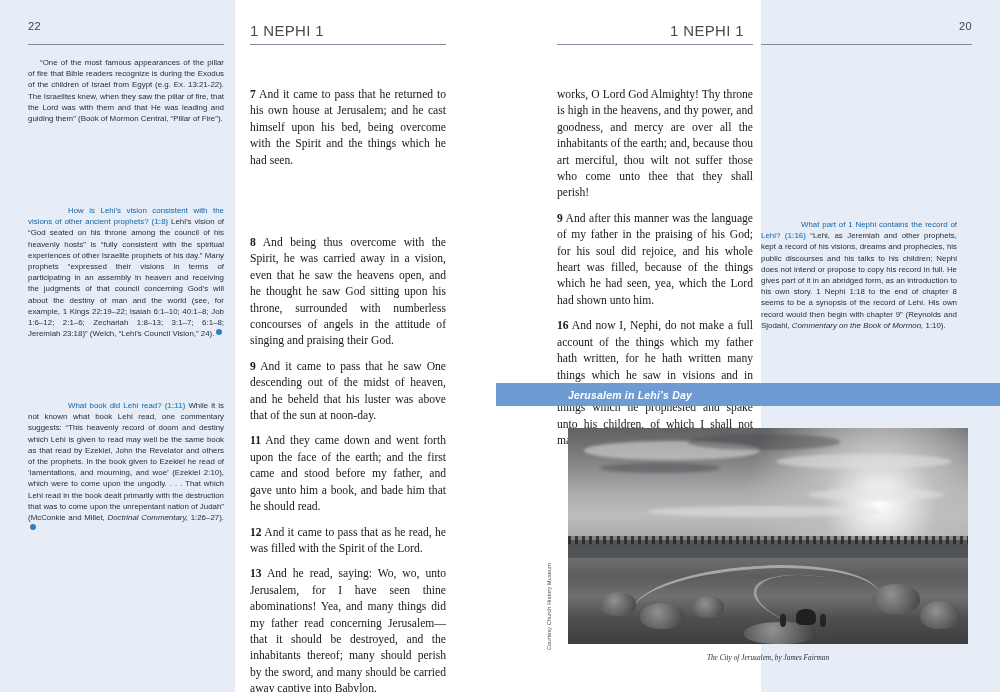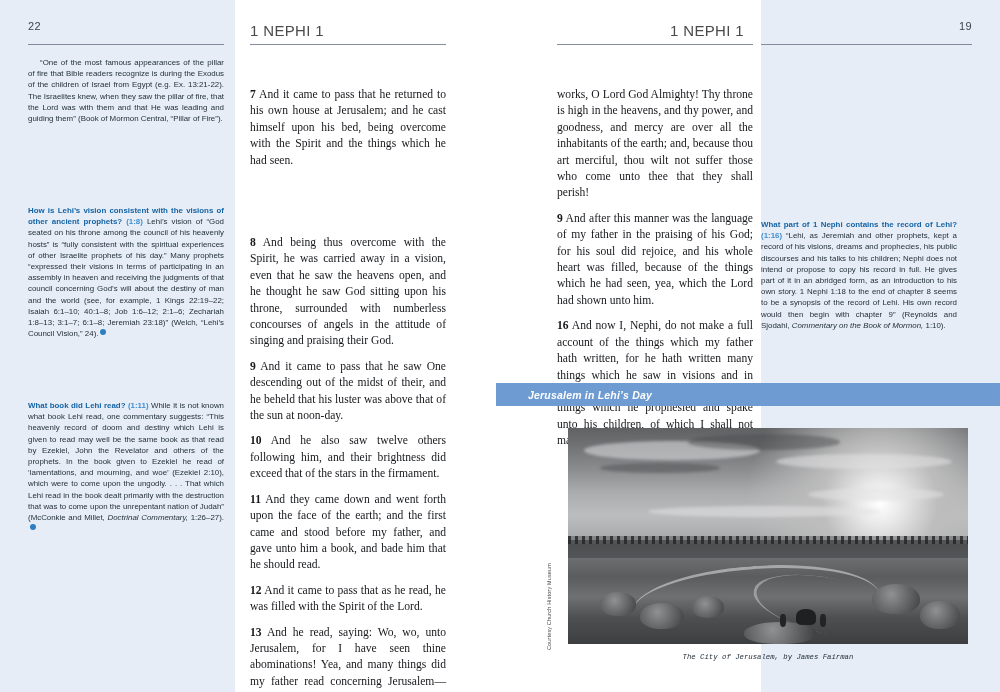--- a/index.html
+++ b/index.html
@@ -42,21 +42,21 @@
   .page-right .head-folio{right:28px;top:20px;}
 
   
   .sidebar{
     position:absolute;width:196px;
     font-size:7.9px;line-height:11.2px;color:#1d2b36;
     text-align:justify;
   }
   .sidebar p{margin:0 0 8px 0;}
   .sidebar .indent{text-indent:12px;}
-  .q-head{color:#1464a5;font-weight:bold;}
+  .q-head{color:#1464a5;font-weight:normal;margin-left:40px;}
   .q-ref{color:#3f8fd0;font-weight:bold;}
   .dot{
     display:inline-block;width:6px;height:6px;border-radius:50%;
     background:#2d7fc1;vertical-align:1px;margin-left:2px;
   }
   .ital{font-style:italic;}
 
   
   .verses{
     position:absolute;width:196px;
@@ -67,21 +67,21 @@
   }
   .verses p{margin:0 0 9px 0;}
   .vn{font-weight:bold;}
 
   
   .banner{
     position:absolute;background:#6e9bd2;color:#ffffff;
     font-style:italic;font-weight:bold;font-size:10.5px;
     letter-spacing:.2px;display:flex;align-items:center;
   }
-  .banner span{padding-left:32px;}
+  .banner span{padding-left:72px;}
 
   
   .art-wrap{position:absolute;}
   .art{
     position:relative;width:100%;height:100%;overflow:hidden;
     background:#8d8d8d;
   }
   .sky{
     position:absolute;left:0;right:0;top:0;height:56%;
     background:
@@ -126,21 +126,21 @@
   .credit{
     position:absolute;
     font-size:5.4px;color:#4a4a4a;letter-spacing:.2px;
     transform:rotate(-90deg);transform-origin:left bottom;
     white-space:nowrap;
     font-family:"Liberation Sans",sans-serif;
   }
   .caption{
     position:absolute;text-align:center;
     font-size:7.3px;color:#1d2b36;
-    font-family:Liberation Mono, monospace;
+    font-family:Liberation Serif, serif;
   }
   .caption .ital{font-style:italic;}
 </style>
 </head>
 <body>
 
 <div class="spread">
 
   <div class="page page-left">
     <div class="scripture-col"></div>
@@ -161,34 +161,33 @@
     <div class="sidebar" style="left:28px;top:400px;">
       <p><span class="q-head">What book did Lehi read?</span> <span class="q-ref">(1:11)</span> <span>While it is not known what book Lehi read, one commentary suggests: “This heavenly record of doom and destiny which Lehi is given to read may well be the same book as that read by Ezekiel, John the Revelator and others of the prophets. In the book given to Ezekiel he read of ‘lamentations, and mourning, and woe’ (Ezekiel 2:10), which were to come upon the ungodly. . . . That which Lehi read in the book dealt primarily with the destruction that was to come upon the unrepentant nation of Judah” (McConkie and Millet, </span><span class="ital">Doctrinal Commentary,</span><span> 1:26–27).</span><span class="dot"></span></p>
     </div>
 
     <div class="verses" style="left:250px;top:55px;">
       <p><span class="vn">7</span> <span>And it came to pass that he returned to his own house at Jerusalem; and he cast himself upon his bed, being overcome with the Spirit and the things which he had seen.</span></p>
     </div>
 
     <div class="verses" style="left:250px;top:203px;">
       <p><span class="vn">8</span> <span>And being thus overcome with the Spirit, he was carried away in a vision, even that he saw the heavens open, and he thought he saw God sitting upon his throne, surrounded with numberless concourses of angels in the attitude of singing and praising their God.</span></p>
-      <p><span class="vn">9</span> <span>And it came to pass that he saw One descending out of the midst of their, and he beheld that his luster was above that of the sun at noon-day.</span></p>
-      <p><span class="vn">10</span> <span>And he also saw twelve others following him, and their brightness did exceed that of the stars in the firmament.</span></p>
+      <p><span class="vn">9</span> <span>And it came to pass that he saw One descending out of the midst of heaven, and he beheld that his luster was above that of the sun at noon-day.</span></p>
       <p><span class="vn">11</span> <span>And they came down and went forth upon the face of the earth; and the first came and stood before my father, and gave unto him a book, and bade him that he should read.</span></p>
       <p><span class="vn">12</span> <span>And it came to pass that as he read, he was filled with the Spirit of the Lord.</span></p>
       <p><span class="vn">13</span> <span>And he read, saying: Wo, wo, unto Jerusalem, for I have seen thine abominations! Yea, and many things did my father read concerning Jerusalem—that it should be destroyed, and the inhabitants thereof; many should perish by the sword, and many should be carried away captive into Babylon.</span></p>
 
     </div>
   </div>
 
   <div class="page page-right">
     <div class="scripture-col"></div>
 
     <div class="head head-title">1 NEPHI 1</div>
-    <div class="head head-folio">19</div>
+    <div class="head head-folio">20</div>
     <div class="rule" style="left:61px;top:44px;width:196px;"></div>
     <div class="rule" style="left:265px;top:44px;width:211px;"></div>
 
     <div class="verses" style="left:61px;top:55px;">
       <p>works, O Lord God Almighty! Thy throne is high in the heavens, and thy power, and goodness, and mercy are over all the inhabitants of the earth; and, because thou art merciful, thou wilt not suffer those who come unto thee that they shall perish!</p>
       <p><span class="vn">9</span> <span>And after this manner was the language of my father in the praising of his God; for his soul did rejoice, and his whole heart was filled, because of the things which he had seen, yea, which the Lord had shown unto him.</span></p>
       <p><span class="vn">16</span> <span>And now I, Nephi, do not make a full account of the things which my father hath written, for he hath written many things which he saw in visions and in dreams; and he also hath written many things which he prophesied and spake unto his children, of which I shall not make a full account.</span></p>
     </div>
 
     <div class="sidebar" style="left:265px;top:219px;">

